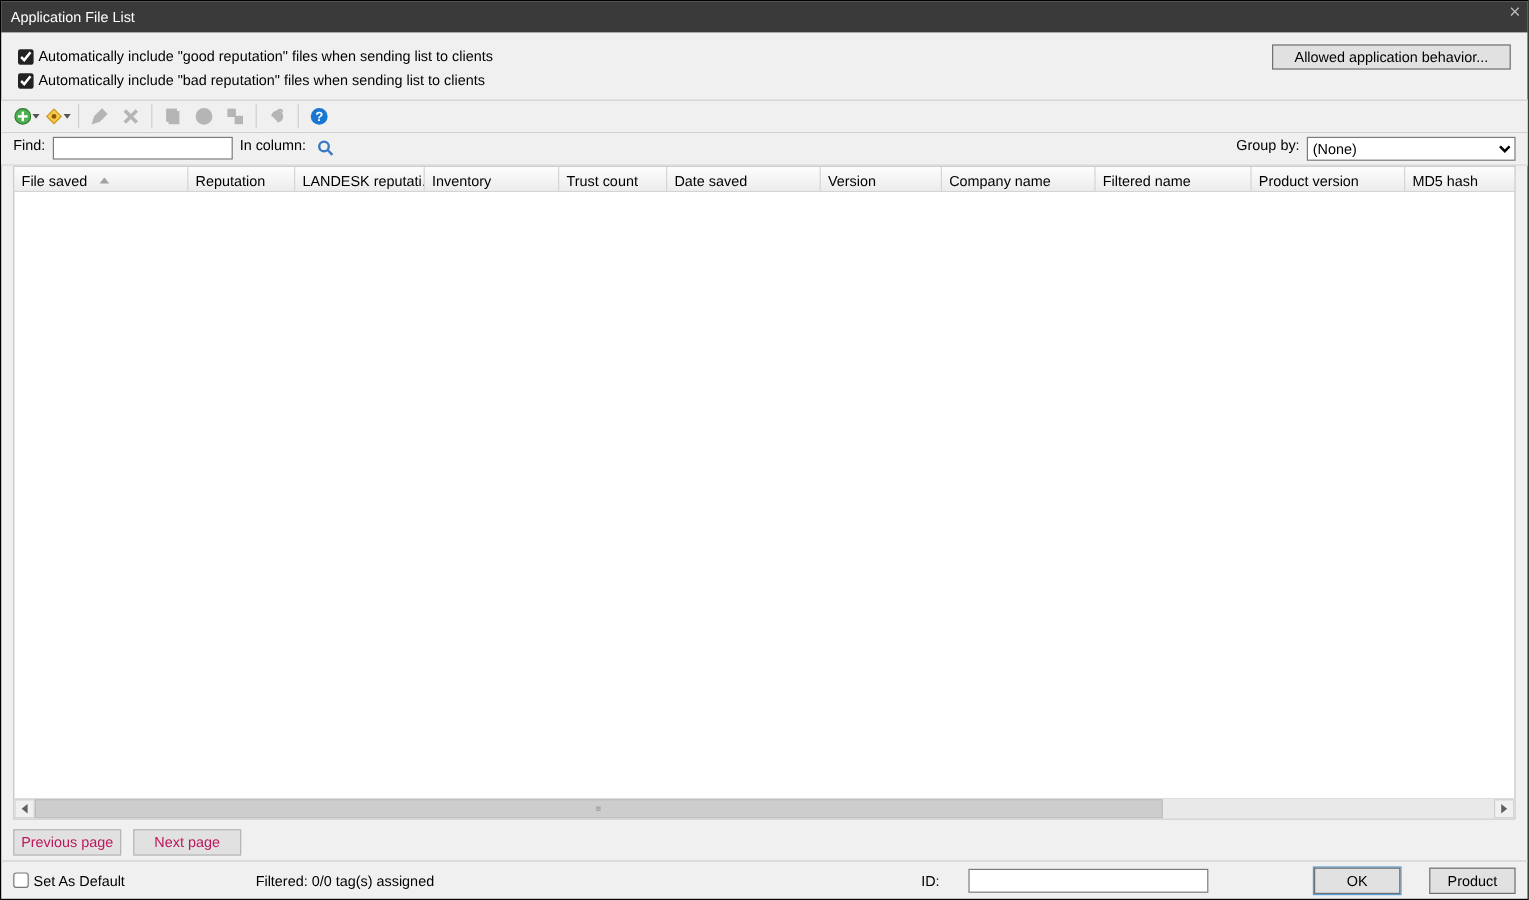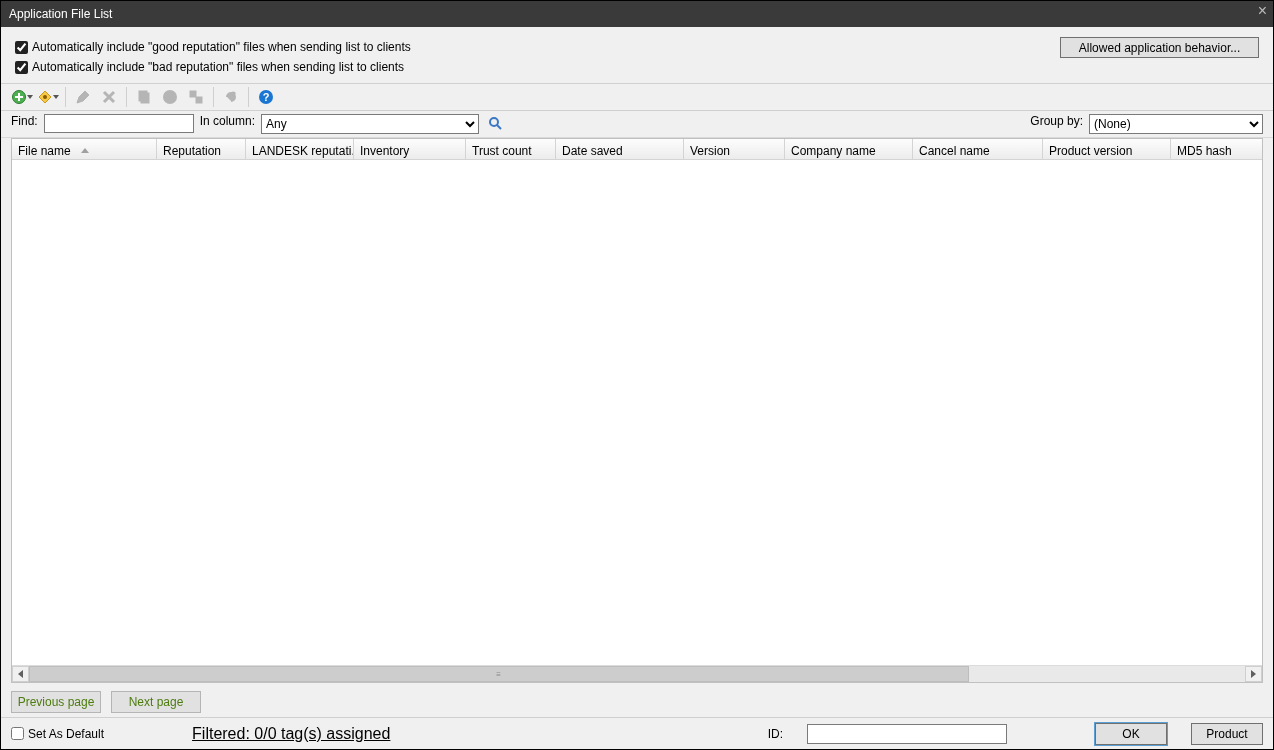--- a/index.html
+++ b/index.html
@@ -45,26 +45,26 @@
   .hscroll{ height:17px; background:#f0f0f0; border-top:1px solid #dcdcdc; display:flex; align-items:stretch;}
   .hs-btn{ width:17px; background:#f0f0f0; border:1px solid #cfcfcf; display:flex;align-items:center;justify-content:center;}
   .hs-track{ flex:1; background:#e9e9e9; position:relative;}
   .hs-thumb{ position:absolute; left:0; top:0; bottom:0; width:940px; background:#cdcdcd; border:1px solid #bdbdbd;}
   .hs-grip{ position:absolute; left:50%; top:50%; transform:translate(-50%,-50%); color:#8a8a8a; font-size:8px; letter-spacing:1px;}
   .arrow-l,.arrow-r{ width:0;height:0;border-top:4px solid transparent;border-bottom:4px solid transparent;}
   .arrow-l{ border-right:5px solid #606060;}
   .arrow-r{ border-left:5px solid #606060;}
 
   .pager { padding:4px 10px; display:flex; gap:10px;}
-  .pager button{ width:90px; height:22px; border:1px solid #b5b5b5; background:#e1e1e1; font-size:12px; color:#4d7c0f; cursor:default;}
+  .pager button{ width:90px; height:22px; border:1px solid #b5b5b5; background:#e1e1e1; font-size:12px; color:#be185d; cursor:default;}
 
   .status { border-top:1px solid #d0d0d0; height:32px; display:flex; align-items:center; padding:0 10px; gap:24px;}
   .status .sd{ display:flex; align-items:center; gap:4px;}
   .status .sd input[type=checkbox]{ width:13px;height:13px; accent-color:#222;}
-  .status .filtered{ margin-left:64px; font-size:16px;text-decoration:underline;}
+  .status .filtered{ margin-left:85px; font-size:12px;}
   .status .idlabel{ font-size:12px;}
   .status input[type=text]{ width:200px; height:20px; border:1px solid #7a7a7a; padding:1px 4px; font-size:12px;}
   .status .btn{ width:72px; height:22px; border:1px solid #707070; background:#e1e1e1; font-size:12px; cursor:pointer;}
   .status .btn.primary{ box-shadow:0 0 0 1px #5a9fd4; }
 </style>
 </head>
 <body>
 
 <div class="window">
   <div class="titlebar">
@@ -149,46 +149,45 @@
             <circle cx="8" cy="8" r="7" fill="#1976d2"></circle>
             <text x="8" y="12" font-size="11" text-anchor="middle" fill="#fff" font-weight="bold">?</text>
           </svg>
       </div>
     </div>
 
     <div class="findbar">
       <label>Find:</label>
       <input class="find-input" type="text" value="" style="">
       <label>In column:</label>
-      <select class="col-select"><option>Any</option></select>
       <div class="mag-btn">
         <svg width="16" height="16">
             <circle cx="6" cy="6" r="4" fill="none" stroke="#3b78c4" stroke-width="2"></circle>
             <line x1="9" y1="9" x2="13" y2="13" stroke="#3b78c4" stroke-width="2"></line>
           </svg>
       </div>
       <div class="spacer"></div>
       <label>Group by:</label>
       <select class="group-select"><option>(None)</option></select>
     </div>
 
     <div class="grid">
       <div class="grid-header">
         <div class="gh" style="width:145px">
-            <span>File name</span>
+            <span>File saved</span>
             <span class="sort-ind"></span>
           </div>
         <div class="gh" style="width:89px">Reputation</div>
         <div class="gh" style="width:108px">LANDESK reputati...</div>
         <div class="gh" style="width:112px">Inventory</div>
         <div class="gh" style="width:90px">Trust count</div>
         <div class="gh" style="width:128px">Date saved</div>
         <div class="gh" style="width:101px">Version</div>
         <div class="gh" style="width:128px">Company name</div>
-        <div class="gh" style="width:130px">Cancel name</div>
+        <div class="gh" style="width:130px">Filtered name</div>
         <div class="gh" style="width:128px">Product version</div>
         <div class="gh" style="flex:1;border-right:none">MD5 hash</div>
       </div>
       <div class="grid-body"></div>
       <div class="hscroll">
         <div class="hs-btn">
             <span class="arrow-l"></span>
           </div>
         <div class="hs-track">
           <div class="hs-thumb">

